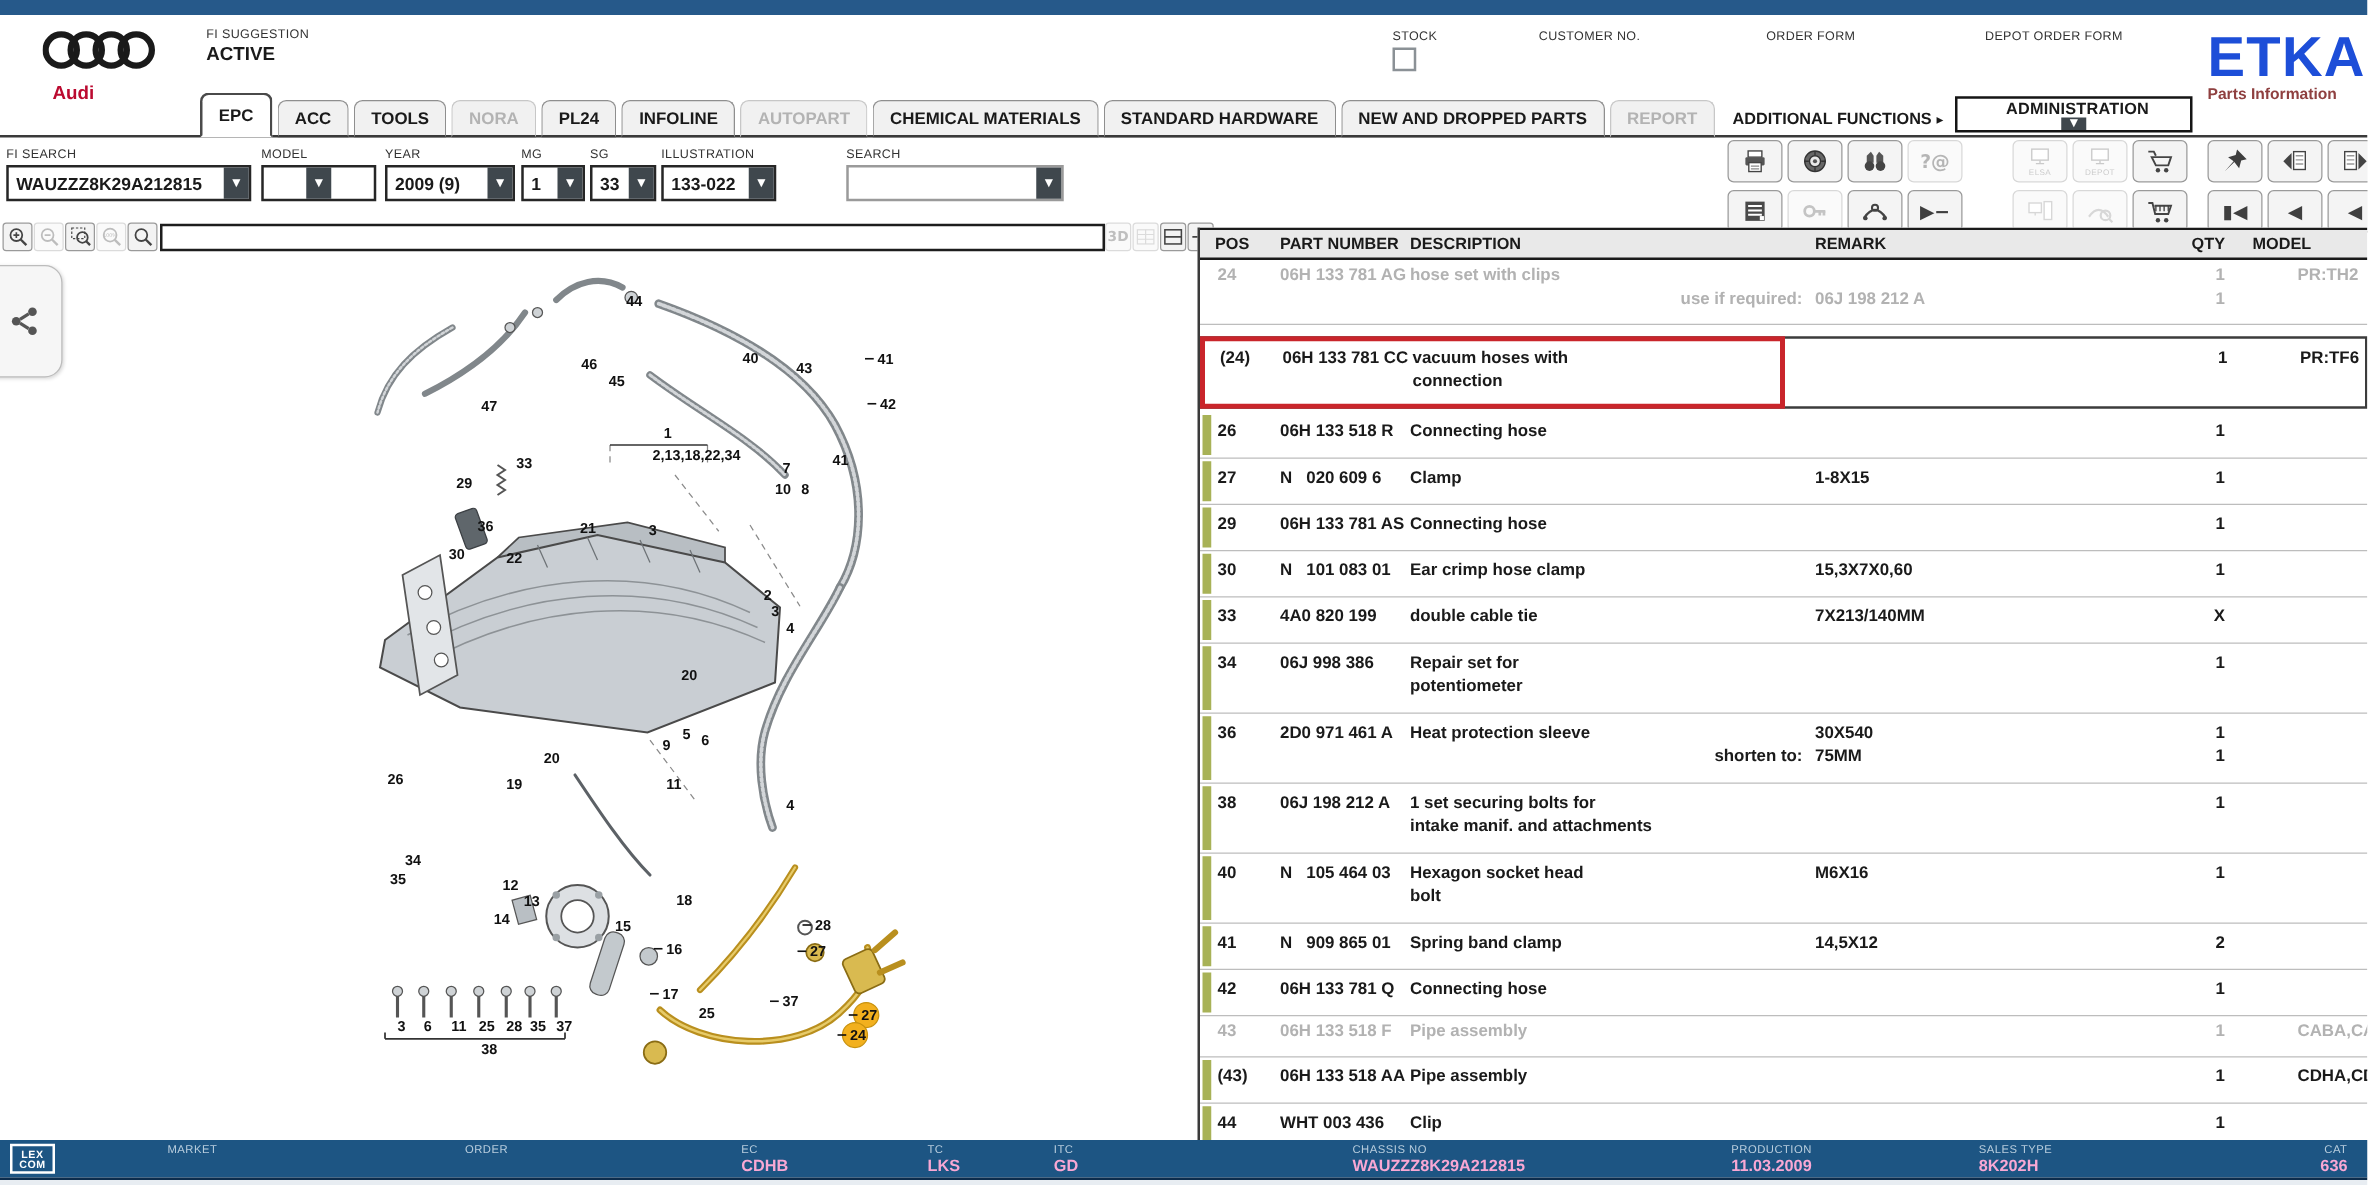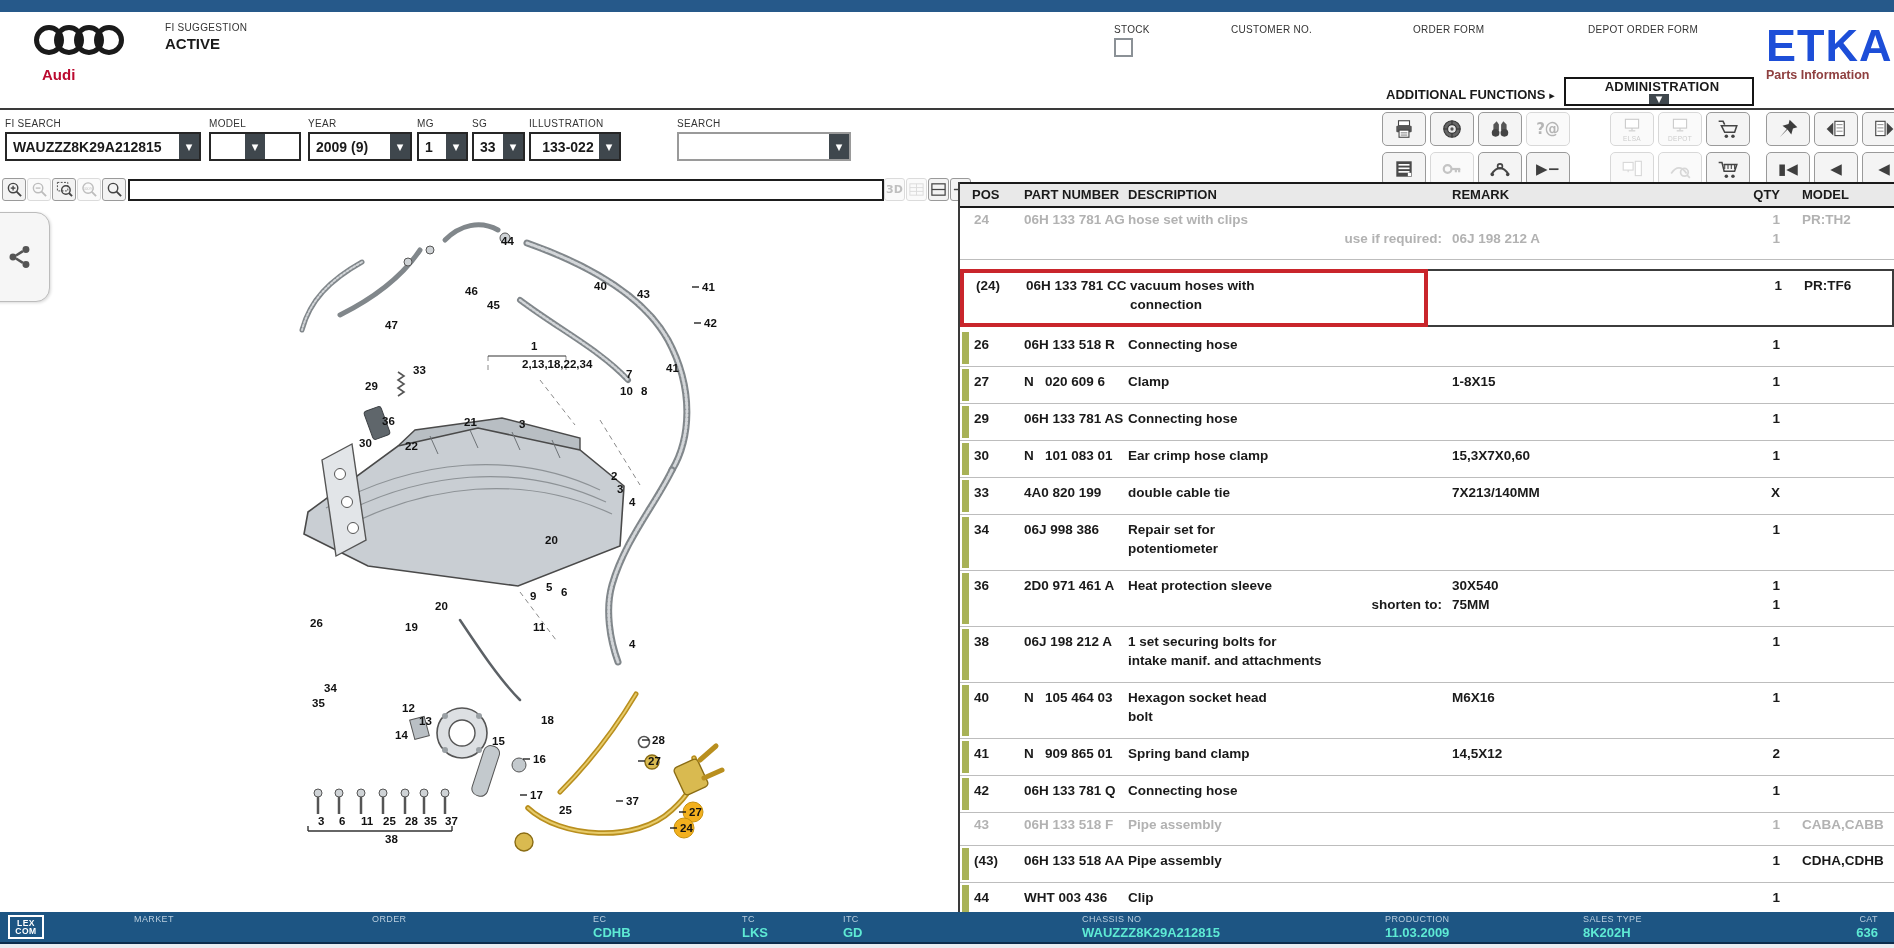--- a/index.html
+++ b/index.html
@@ -42,21 +42,21 @@
   .filterrow{position:absolute;left:0;top:118px;height:48px;width:100%;}
   .filter{position:absolute;top:0;}
   .filter .flabel{font-size:10px;color:#333;letter-spacing:.3px;margin-bottom:3px;white-space:nowrap;}
   .combo{height:25px;border:2px solid #262626;background:#fff;display:flex;align-items:center;}
   .combo .val{flex:1;padding-left:6px;font-size:14px;font-weight:bold;white-space:nowrap;overflow:hidden;}
   .f1{left:5px;}  .f1 .combo{width:192px;}
   .f2{left:209px;}.f2 .combo{width:88px;flex-direction:column;}
   .f3{left:308px;}.f3 .combo{width:100px;}
   .f4{left:417px;}.f4 .combo{width:47px;}
   .f5{left:472px;}.f5 .combo{width:49px;}
-  .f6{left:529px;}.f6 .combo{width:88px;text-align:center;}
+  .f6{left:529px;}.f6 .combo{width:88px;}
   .f7{left:677px;}.f7 .combo{width:170px;border-color:#9a9a9a;}
 
   
   .toolbar{position:absolute;display:flex;align-items:center;}
   .tb1{top:112px;right:-12px;}
   .tb2{top:152px;right:-12px;}
   .tbtn{width:44px;height:34px;margin-left:4px;background:#f4f4f4;border:1px solid #9a9a9a;border-radius:5px;
         display:flex;flex-direction:column;align-items:center;justify-content:center;cursor:pointer;box-sizing:border-box;}
   .tbtn svg{width:22px;height:22px;}
   .tbtn .tg{font-family:"DejaVu Sans",sans-serif;font-size:15px;color:#3f3f3f;font-weight:bold;line-height:18px;}
@@ -91,30 +91,30 @@
   .h-pos{left:12px;} .h-part{left:64px;} .h-desc{left:168px;} .h-remark{left:492px;}
   .h-qty{left:760px;width:60px;text-align:right;} .h-model{left:842px;}
   .prow{position:relative;border-bottom:1px solid #bdbdbd;cursor:pointer;box-sizing:border-box;}
   .prow .bar{position:absolute;left:2px;top:2px;bottom:2px;width:7px;background:#a8b257;}
   .prow span{position:absolute;font-size:13.5px;font-weight:bold;white-space:pre;}
   .prow.muted span{color:#b2b2b2;}
   .prow.selected{border:2px solid #3c3c3c;margin-top:9px;margin-bottom:3px;}
   .redbox{position:absolute;left:-2px;top:-2px;width:460px;bottom:-2px;border:4px solid #c9252b;pointer-events:none;}
   .c-pos{left:14px;} .c-part{left:64px;} .c-desc{left:168px;}
   .c-rlabel{left:300px;width:182px;text-align:right;}
-  .c-remark{left:492px;} .c-qty{left:760px;width:60px;text-align:right;} .c-model{left:842px;}
+  .c-remark{left:492px;} .c-qty{left:760px;width:60px;text-align:right;} .c-model{left:878px;}
 
   
   .statusbar{position:absolute;left:0;bottom:6px;width:100%;height:30px;background:#1d5583;}
   .sb-logo{position:absolute;left:8px;top:3px;width:36px;height:24px;border:2px solid #fff;box-sizing:border-box;
            display:flex;flex-direction:column;align-items:center;justify-content:center;}
   .sb-logo div{color:#fff;font-size:8.5px;font-weight:bold;line-height:8px;letter-spacing:.5px;}
   .sb-field{position:absolute;top:2px;white-space:nowrap;}
   .sb-field .l{font-size:9px;color:#b9cede;letter-spacing:.4px;}
-  .sb-field .v{font-size:13px;color:#5eead4;font-weight:bold;margin-top:1px;}
+  .sb-field .v{font-size:13px;color:#f9a8d4;font-weight:bold;margin-top:1px;}
   .sb1{left:134px;} .sb2{left:372px;} .sb3{left:593px;} .sb4{left:742px;} .sb5{left:843px;}
   .sb6{left:1082px;} .sb7{left:1385px;} .sb8{left:1583px;}
   .sb9{left:1700px;width:186px;text-align:right;padding-right:8px;box-sizing:border-box;}
   .bstrip1{position:absolute;left:0;bottom:4px;width:100%;height:2px;background:#0c2c4c;}
   .bstrip2{position:absolute;left:0;bottom:0;width:100%;height:4px;background:#e8edf2;}
 </style>
 </head>
 <body>
 
 <div id="app">
@@ -140,20 +140,33 @@
   <div class="hdr-lbl cust-lbl">CUSTOMER NO.</div>
   <div class="hdr-lbl order-lbl">ORDER FORM</div>
   <div class="hdr-lbl depot-lbl">DEPOT ORDER FORM</div>
 
   <div class="etka">
     <div class="etka-word">ETKA</div>
     <div class="etka-sub">Parts Information</div>
   </div>
 
   <div class="tabsrow">
+    <div id="tabs">
+        <div class="tab active">EPC</div>
+        <div class="tab">ACC</div>
+        <div class="tab">TOOLS</div>
+        <div class="tab disabled">NORA</div>
+        <div class="tab">PL24</div>
+        <div class="tab">INFOLINE</div>
+        <div class="tab disabled">AUTOPART</div>
+        <div class="tab">CHEMICAL MATERIALS</div>
+        <div class="tab">STANDARD HARDWARE</div>
+        <div class="tab">NEW AND DROPPED PARTS</div>
+        <div class="tab disabled">REPORT</div>
+      </div>
     <div class="addfun">ADDITIONAL FUNCTIONS</div>
     <div class="adminbox">
       <div class="val">ADMINISTRATION</div>
       <div class="dd-btn"></div>
     </div>
   </div>
 
   <div class="filterrow" id="filters">
       <div class="filter f1">
         <div class="flabel">FI SEARCH</div>

